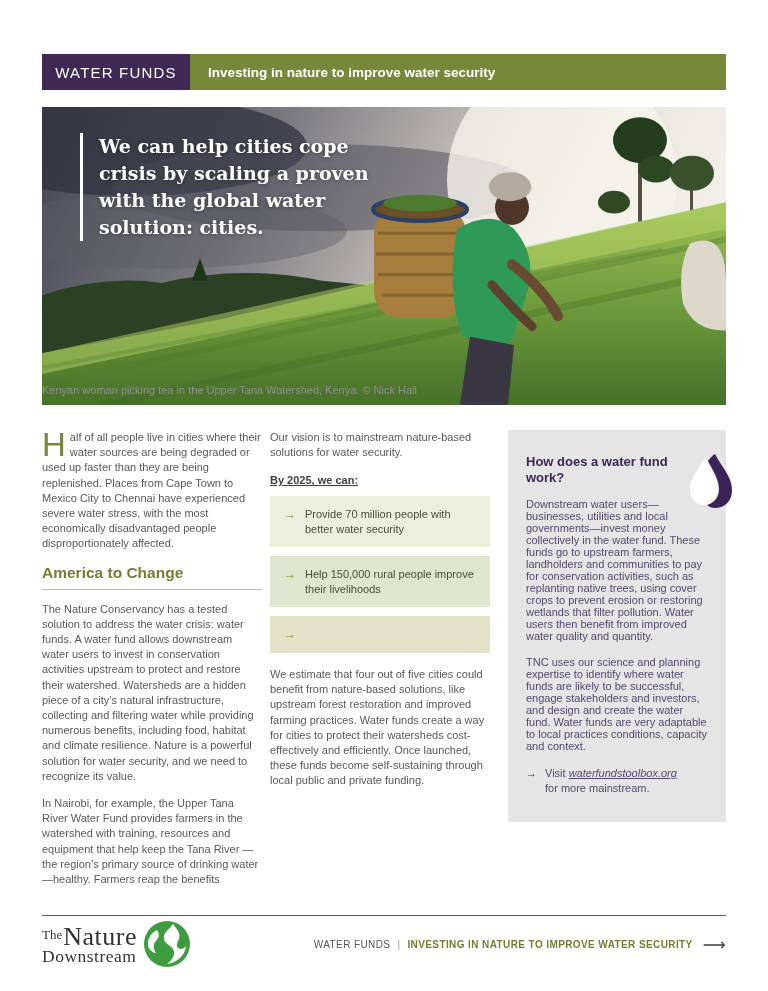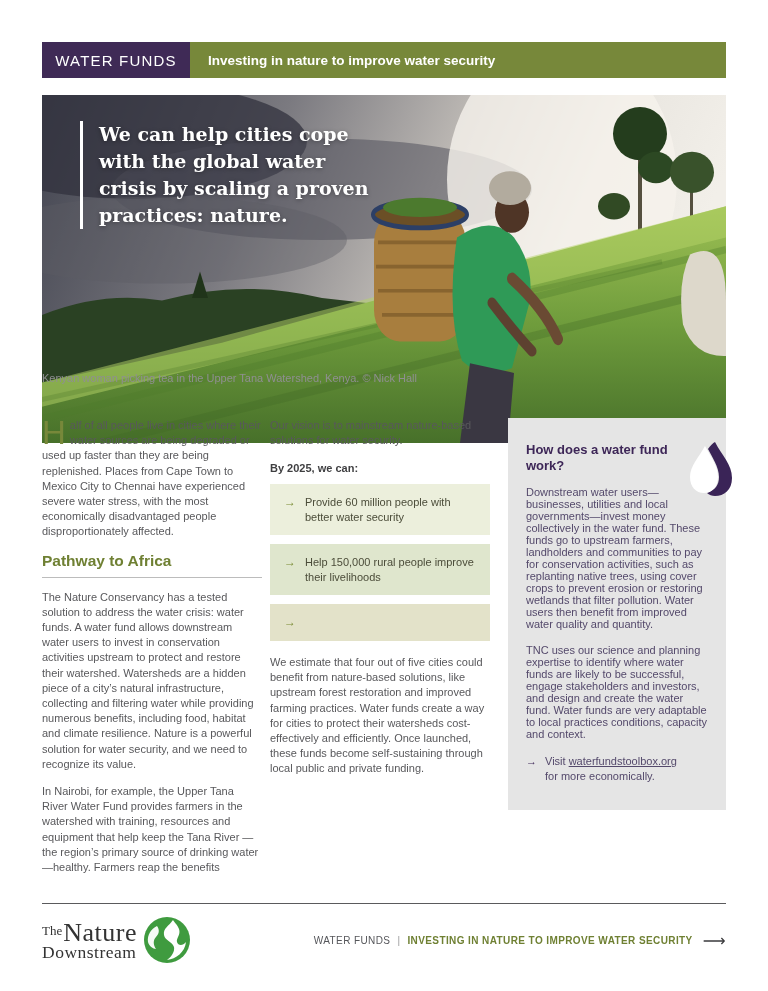--- a/index.html
+++ b/index.html
@@ -3,37 +3,37 @@
 <meta charset="utf-8">
 <style>
   * { margin:0; padding:0; box-sizing:border-box; }
   html,body { background:#ffffff; }
   body {
     width:768px; height:991px;
     font-family:"Liberation Sans", sans-serif;
     position:relative; overflow:hidden;
     color:#58585b;
   }
-  .page { position:absolute; inset:0; background:#fff; }
+  .page { position:absolute; inset:0; background:#fff;margin-top:12px; }
 
   
   .header { position:absolute; left:42px; right:42px; top:42px; height:36px; display:flex; }
   .header-badge {
     background:#3F2A56; color:#fff; width:148px; flex:0 0 148px;
     display:flex; align-items:center; justify-content:center;
     font-size:15px; letter-spacing:1.2px; font-weight:400;
   }
   .header-tagline {
     background:#77883A; color:#fff; flex:1;
     display:flex; align-items:center; padding-left:18px;
     font-size:13.5px; font-weight:700;
   }
 
   
-  .hero { position:absolute; left:42px; right:42px; top:95px; height:348px; overflow:hidden; }
+  .hero { position:absolute; left:42px; right:42px; top:95px; height:298px; overflow:hidden; }
   .hero svg.photo { position:absolute; inset:0; width:100%; height:100%; display:block; }
   .hero-quote {
     position:absolute; top:26px; left:38px;
     border-left:3px solid #ffffff; padding-left:16px;
     color:#ffffff; font-family:"DejaVu Serif", serif;
     font-weight:700; font-size:19px; line-height:27px;
     text-shadow:0 1px 4px rgba(0,0,0,.35);
   }
   .caption {
     position:absolute; left:42px; right:42px; top:372px;
@@ -50,48 +50,48 @@
   .dropcap {
     float:left; color:#77883A; font-size:33px; line-height:26px;
     font-weight:400; margin:2px 4px 0 0;
   }
   .section-heading {
     color:#6F8033; font-size:15.5px; font-weight:700;
     padding-bottom:7px; border-bottom:1px solid #bcbcbc;
     margin:10px 0 12px 0;
   }
 
-  .goals-label { font-size:11px; font-weight:700; color:#3f3f41; margin:14px 0 10px; }
+  .goals-label { font-size:11px; font-weight:700; color:#3f3f41; margin:14px 0 10px;text-decoration:underline; }
   .goal {
     display:flex; padding:11px 12px 11px 14px; margin-bottom:9px;
     font-size:11px; line-height:14.5px; color:#4b4c39;
   }
   .goal .arrow { color:#7a8c35; font-weight:700; margin-right:9px; font-size:12px; }
   .goal .goal-text { flex:1; }
   .after-goals { margin-top:14px; }
 
   
   .sidebar {
     position:relative; background:#e5e5e5; padding:24px 18px 26px 18px;
     color:#54496B;
   }
   .sidebar h3 {
     color:#3D2657; font-size:13px; line-height:16px; font-weight:700;
     margin-bottom:12px; padding-right:40px;
   }
   .sidebar p { font-size:11px; line-height:12px; margin-bottom:14px; }
   .side-link { display:flex; font-size:11px; line-height:15.2px; }
   .side-link .arrow { color:#3D2657; font-weight:700; margin-right:8px; }
-  .side-link a { color:#54496B; text-decoration:underline; }
+  .side-link a { color:#54496B; text-decoration:underline;font-style:italic; }
   .droplet { position:absolute; top:22px; right:-8px; }
 
   
   .footer {
     position:absolute; left:42px; right:42px; top:903px;
-    border-top:1px solid #5a5a5c; padding-top:12px;
+    border-top:1px solid #5a5a5c; padding-top:4px;
     display:flex; align-items:center; justify-content:space-between;
   }
   .logo { display:flex; align-items:center; }
   .logo-text { font-family:"Liberation Serif", serif; color:#333; margin-right:6px; }
   .logo-the { font-size:13px; vertical-align:6px; margin-right:1px; }
   .logo-nature { font-size:26px; letter-spacing:.5px; }
   .logo-conservancy { font-size:17.5px; margin-top:-6px; letter-spacing:.5px; }
   .footer-right { display:flex; align-items:center; font-size:10px; letter-spacing:.4px; }
   .footer-right .fr-left { color:#55565a; }
   .footer-right .fr-sep { color:#9a9a9c; margin:0 7px; }
@@ -149,43 +149,43 @@
       <ellipse cx="378" cy="93" rx="37" ry="8" fill="#4c7a2e"></ellipse>
       <path d="M415,118 Q450,98 472,118 Q492,140 488,170 L470,226 Q440,236 420,220 Q404,180 415,118 Z" fill="#2f9a57"></path>
       <path d="M470,152 Q502,176 516,202" stroke="#6a4a33" stroke-width="10" fill="none" stroke-linecap="round"></path>
       <path d="M450,172 Q472,196 490,212" stroke="#5d4130" stroke-width="9" fill="none" stroke-linecap="round"></path>
       <circle cx="470" cy="97" r="17" fill="#4f3526"></circle>
       <ellipse cx="468" cy="77" rx="21" ry="14" fill="#b2ab9e"></ellipse>
       <path d="M428,222 L472,230 L466,288 L418,288 Z" fill="#3a3742"></path>
     </svg>
     <div class="hero-quote">
       <div>We can help cities cope</div>
+      <div>crisis by scaling a proven</div>
       <div>with the global water</div>
-      <div>crisis by scaling a proven</div>
-      <div>practices: nature.</div>
+      <div>solution: cities.</div>
     </div>
   </div>
   <div class="caption">Kenyan woman picking tea in the Upper Tana Watershed, Kenya. © Nick Hall</div>
 
   <div class="main">
 
     <div class="col-left">
       <p class="body"><span class="dropcap">H</span><span>alf of all people live in cities where their water sources are being degraded or used up faster than they are being replenished. Places from Cape Town to Mexico City to Chennai have experienced severe water stress, with the most economically disadvantaged people disproportionately affected.</span></p>
-      <h2 class="section-heading">Pathway to Africa</h2>
+      <h2 class="section-heading">America to Change</h2>
       <p class="body">The Nature Conservancy has a tested solution to address the water crisis: water funds. A water fund allows downstream water users to invest in conservation activities upstream to protect and restore their watershed. Watersheds are a hidden piece of a city’s natural infrastructure, collecting and filtering water while providing numerous benefits, including food, habitat and climate resilience. Nature is a powerful solution for water security, and we need to recognize its value.</p>
       <p class="body">In Nairobi, for example, the Upper Tana River Water Fund provides farmers in the watershed with training, resources and equipment that help keep the Tana River —the region’s primary source of drinking water—healthy. Farmers reap the benefits</p>
     </div>
 
     <div class="col-mid">
       <p class="body">Our vision is to mainstream nature-based solutions for water security.</p>
       <div class="goals-label">By 2025, we can:</div>
 
       <div class="goal" style="background-color: rgb(236, 239, 220);">
         <span class="arrow">→</span>
-        <span class="goal-text">Provide 60 million people with better water security</span>
+        <span class="goal-text">Provide 70 million people with better water security</span>
       </div>
       <div class="goal" style="background-color: rgb(223, 230, 205);">
         <span class="arrow">→</span>
         <span class="goal-text">Help 150,000 rural people improve their livelihoods</span>
       </div>
       <div class="goal" style="background-color: rgb(227, 226, 201);">
         <span class="arrow">→</span>
       </div>
 
       <p class="body after-goals">We estimate that four out of five cities could benefit from nature-based solutions, like upstream forest restoration and improved farming practices. Water funds create a way for cities to protect their watersheds cost-effectively and efficiently. Once launched, these funds become self-sustaining through local public and private funding.</p>
@@ -195,21 +195,21 @@
       <div class="sidebar">
         <svg class="droplet" width="46" height="58" viewBox="0 0 46 58">
           <path d="M27,2 C34,16 44,24 44,38 C44,50 36,56 27,56 C24,56 21,55 19,53 C27,50 31,45 31,37 C31,27 24,17 20,9 C22,6 25,3 27,2 Z" fill="#3A2457"></path>
           <path d="M17,6 C23,17 30,26 30,37 C30,47 24,53 16,53 C8,53 2,47 2,37 C2,26 11,17 17,6 Z" fill="#ffffff"></path>
         </svg>
         <h3>How does a water fund work?</h3>
         <p>Downstream water users—businesses, utilities and local governments—invest money collectively in the water fund. These funds go to upstream farmers, landholders and communities to pay for conservation activities, such as replanting native trees, using cover crops to prevent erosion or restoring wetlands that filter pollution. Water users then benefit from improved water quality and quantity.</p>
         <p>TNC uses our science and planning expertise to identify where water funds are likely to be successful, engage stakeholders and investors, and design and create the water fund. Water funds are very adaptable to local practices conditions, capacity and context.</p>
         <div class="side-link">
           <span class="arrow">→</span>
-          <span><span>Visit </span><a href="#">waterfundstoolbox.org</a><br><span>for more economically.</span></span>
+          <span><span>Visit </span><a href="#">waterfundstoolbox.org</a><br><span>for more mainstream.</span></span>
         </div>
       </div>
     </div>
   </div>
 
   <div class="footer">
     <div class="logo">
       <div class="logo-text">
         <div><span class="logo-the">The</span><span class="logo-nature">Nature</span></div>
         <div class="logo-conservancy">Downstream</div>

